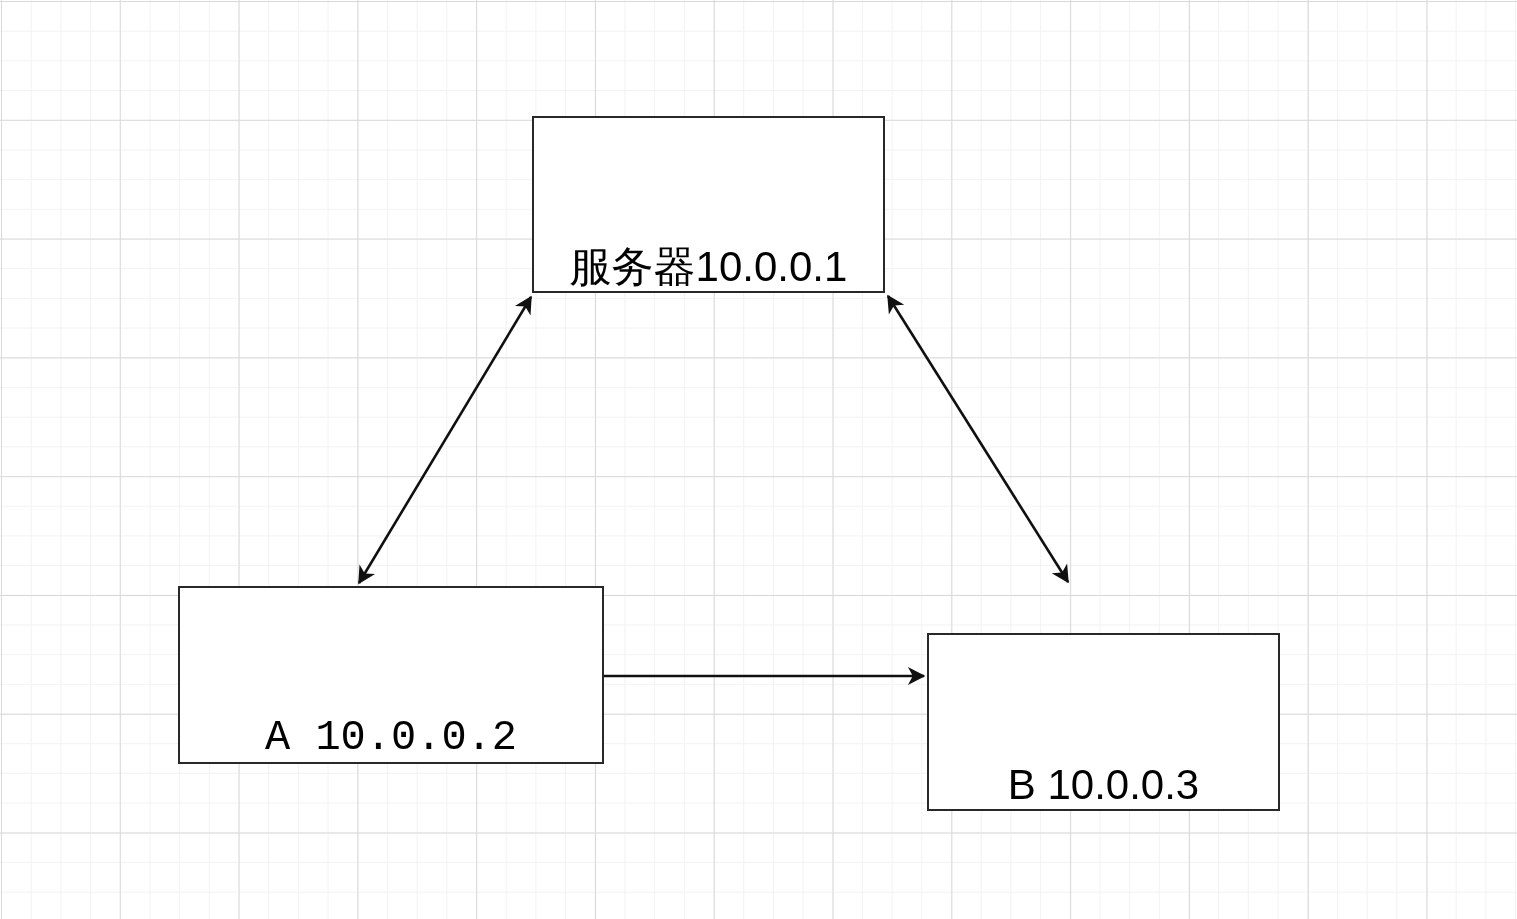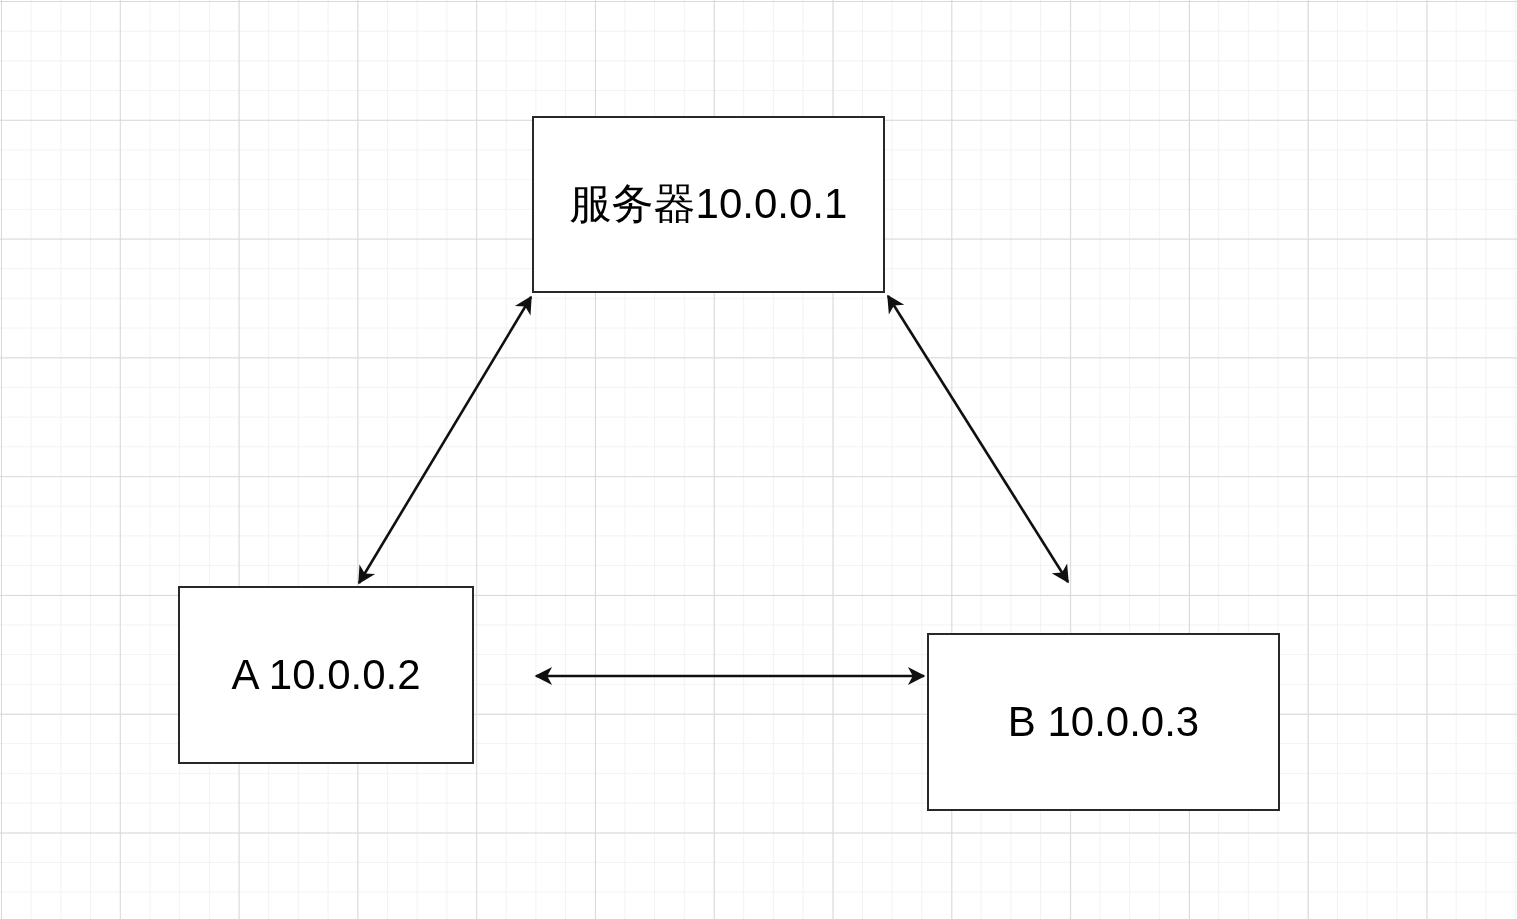--- a/index.html
+++ b/index.html
@@ -34,32 +34,32 @@
     width: 1517px;
     height: 919px;
     pointer-events: none;
   }
   .node {
     position: absolute;
     box-sizing: border-box;
     background: #ffffff;
     border: 2px solid #28282b;
     display: flex;
-    align-items: center;
+    align-items: flex-end;
     justify-content: center;
   }
   .node-label {
     color: #000000;
     font-size: 42px;
     line-height: 1.15;
     white-space: nowrap;
     letter-spacing: 0px;
   }
   #node-server { left: 532px; top: 116px; width: 353px; height: 177px; }
-  #node-a      { left: 178px; top: 586px; width: 296px; height: 178px; }
+  #node-a      { left: 178px; top: 586px; width: 426px; height: 178px; font-family: Liberation Mono, monospace; }
   #node-b      { left: 927px; top: 585px; width: 353px; height: 178px; margin-top: 48px; }
 </style>
 </head>
 <body>
 
 <div id="canvas">
 
   <svg class="edges-layer" viewBox="0 0 1517 919" width="1517" height="919" xmlns="http://www.w3.org/2000/svg">
     <defs>
       <marker id="arrowEnd" viewBox="0 0 12 12" refX="10.5" refY="6" markerWidth="7.5" markerHeight="7.5" orient="auto-start-reverse" markerUnits="strokeWidth">

